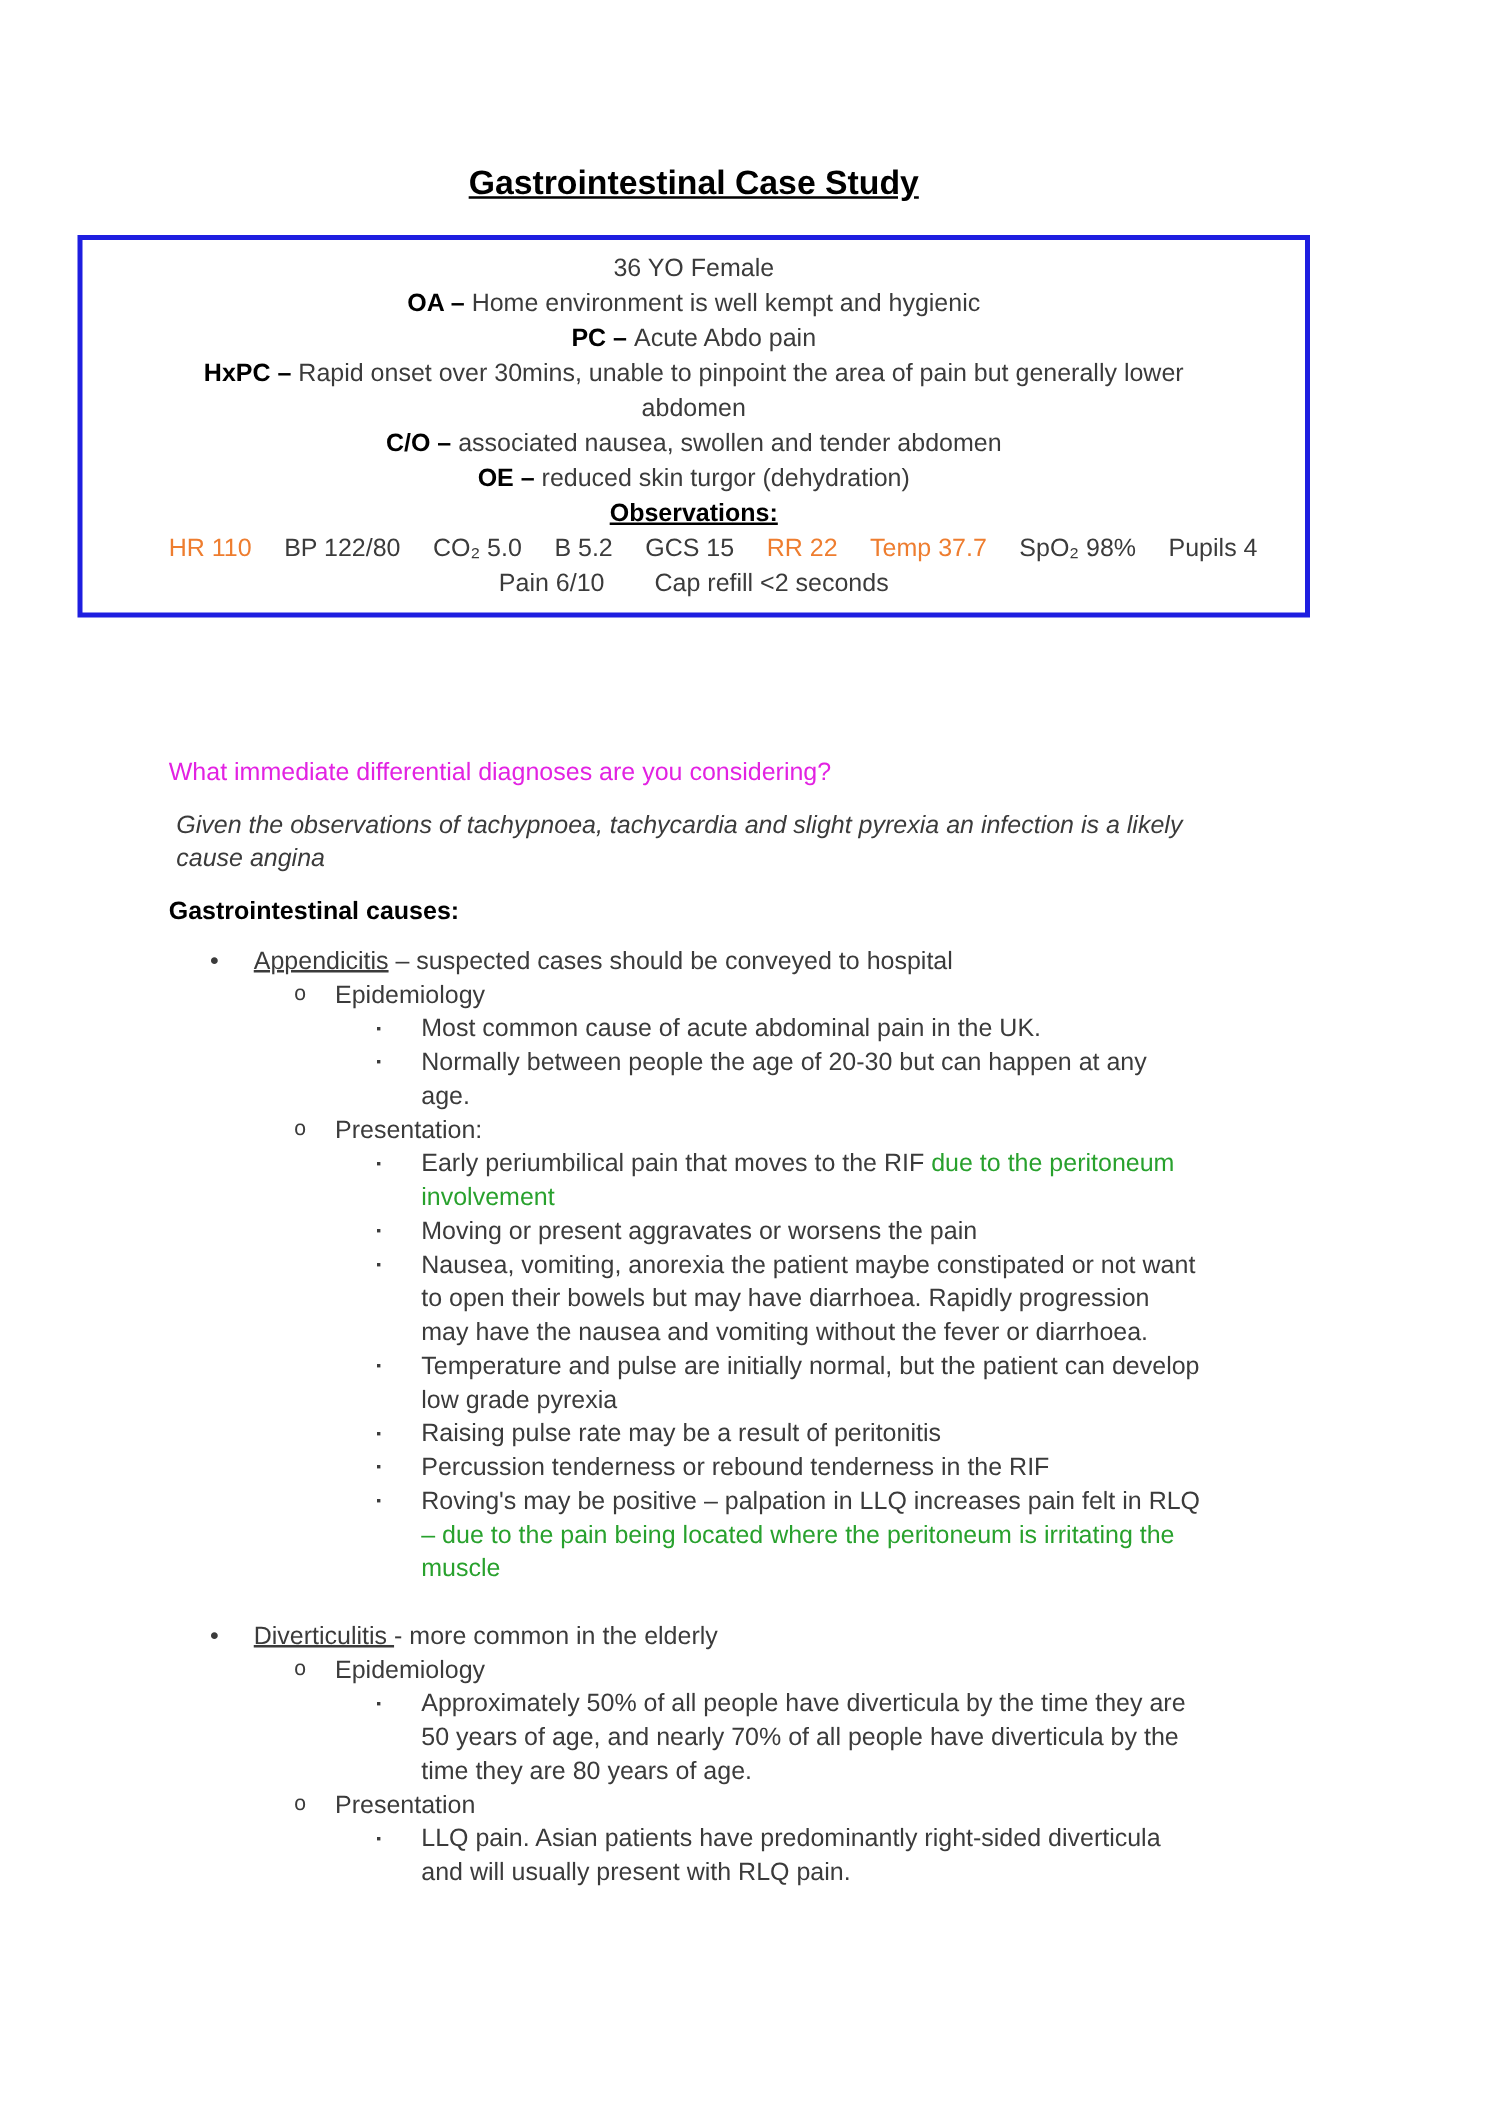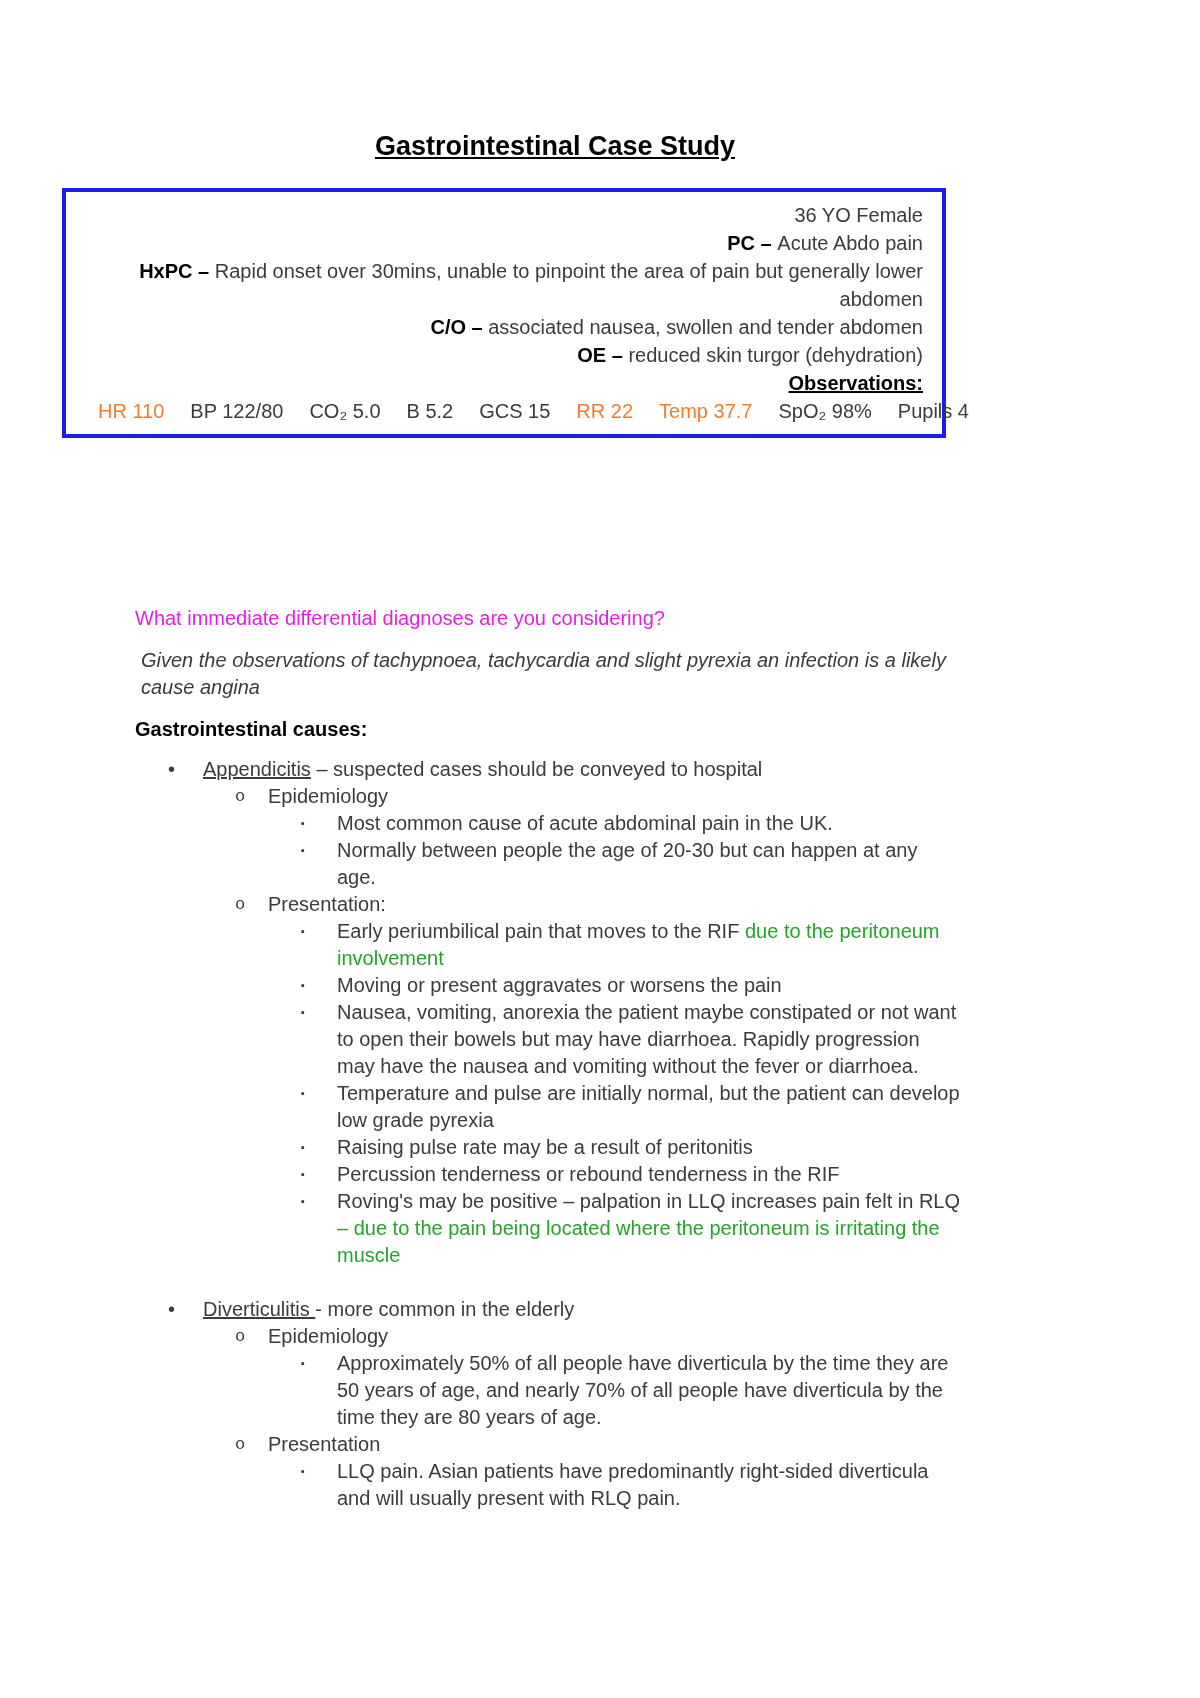--- a/index.html
+++ b/index.html
@@ -10,23 +10,23 @@
   }
   .page { position:relative; width:1200px; height:1698px; background:#fff; overflow:hidden; }
 
   .doc-title {
     position:absolute; top:131px; left:62px; width:986px; margin:0;
     text-align:center; font-size:27px; font-weight:bold;
     text-decoration:underline; color:#000;
   }
 
   .case-box {
-    position:absolute; top:188px; left:62px; width:884px; box-sizing:border-box;
+    position:absolute; top:188px; left:62px; width:986px; box-sizing:border-box;
     border:4px solid var(--box-blue,#1E1EE0);
-    padding:9px 19px; text-align:right;
+    padding:9px 56px; text-align:center;
     font-size:20px; line-height:28px;
   }
   .case-line { white-space:pre-wrap; }
   .case-line b { color:#000; }
   .obs-heading { font-weight:bold; text-decoration:underline; color:#000; }
   .vitals span { margin:0 13px; white-space:nowrap; }
   .vitals.row2 span { margin:0 20px; }
   .vitals .hl { color:var(--vital-orange,#EE7D2F); }
 
   .body-col {
@@ -56,28 +56,30 @@
 </head>
 <body>
 
 <div class="page">
 
   <h1 class="doc-title">Gastrointestinal Case Study</h1>
 
   <div class="case-box">
     <div>
         <div class="case-line">36 YO Female</div>
+        <div class="case-line"><b>OA – </b>Home environment is well kempt and hygienic</div>
         <div class="case-line"><b>PC – </b>Acute Abdo pain</div>
         <div class="case-line"><b>HxPC – </b>Rapid onset over 30mins, unable to pinpoint the area of pain but generally lower
 abdomen</div>
         <div class="case-line"><b>C/O – </b>associated nausea, swollen and tender abdomen</div>
         <div class="case-line"><b>OE – </b>reduced skin turgor (dehydration)</div>
       </div>
     <div class="obs-heading">Observations:</div>
     <div class="vitals row1"><span class="hl">HR 110</span><span>BP 122/80</span><span>CO₂ 5.0</span><span>B 5.2</span><span>GCS 15</span><span class="hl">RR 22</span><span class="hl">Temp 37.7</span><span>SpO₂ 98%</span><span>Pupils 4</span></div>
+    <div class="vitals row2"><span>Pain 6/10</span><span>Cap refill &lt;2 seconds</span></div>
   </div>
 
   <div class="body-col">
     <p class="question">What immediate differential diagnoses are you considering?</p>
     <p class="answer">Given the observations of tachypnoea, tachycardia and slight pyrexia an infection is a likely
 cause angina</p>
     <h2 class="causes-heading">Gastrointestinal causes:</h2>
     <div class="causes">
         <div class="cause-block">
           <div class="li lvl1"><span class="marker">•</span><span class="txt seg-underline">Appendicitis</span><span class="txt seg-plain"> – suspected cases should be conveyed to hospital</span></div>

